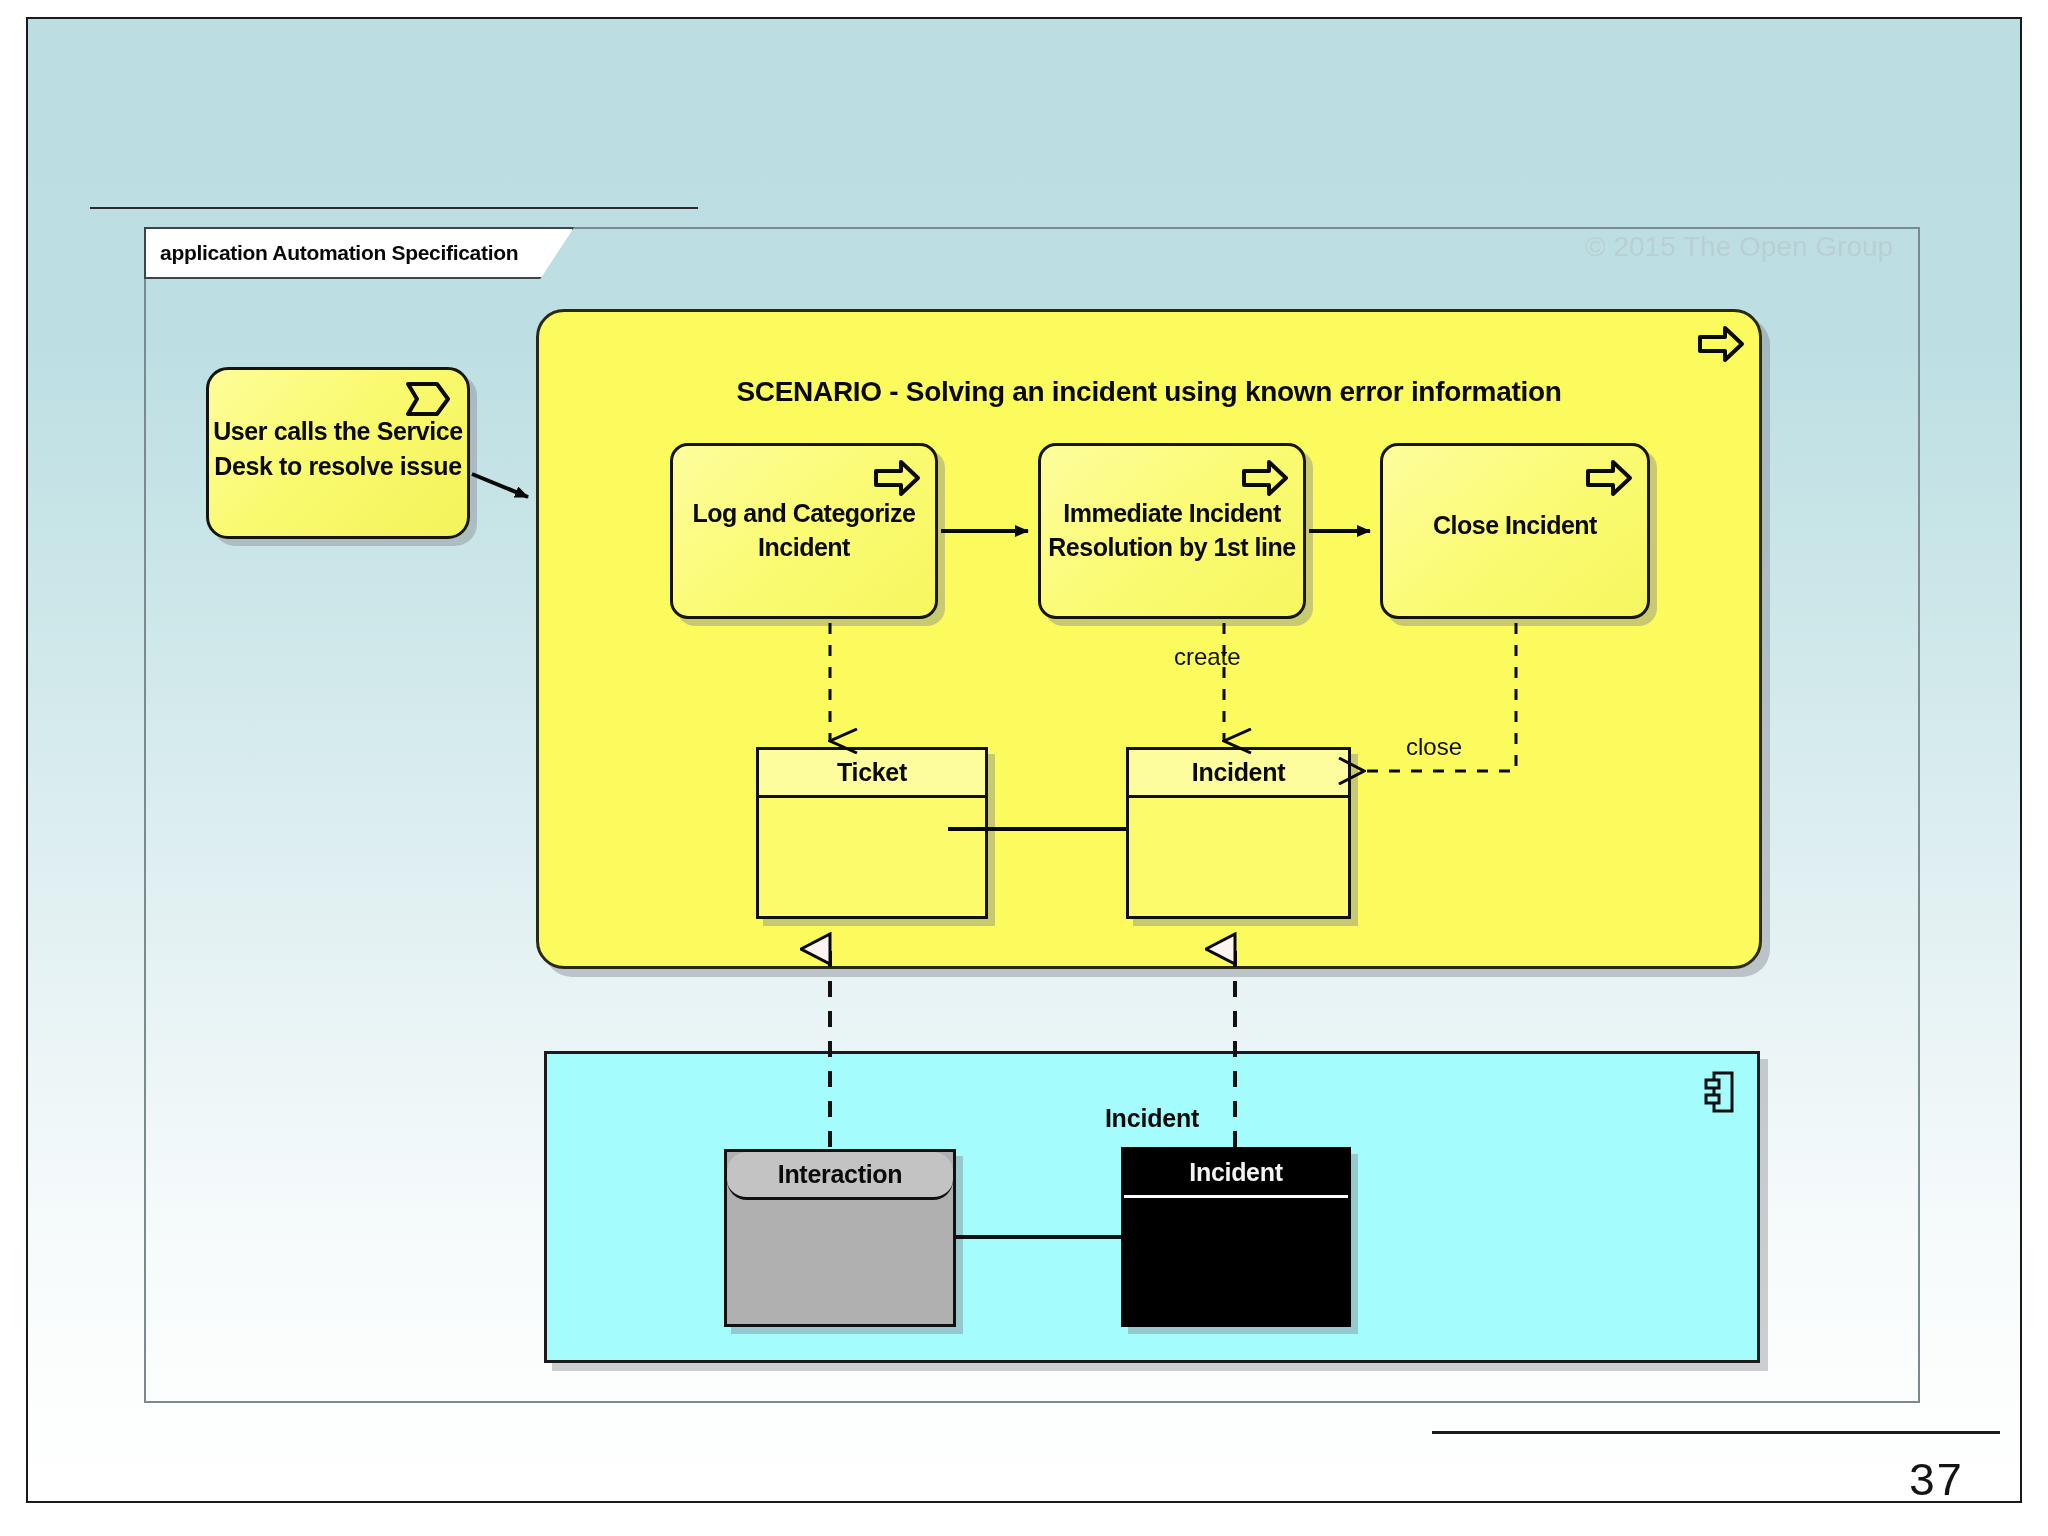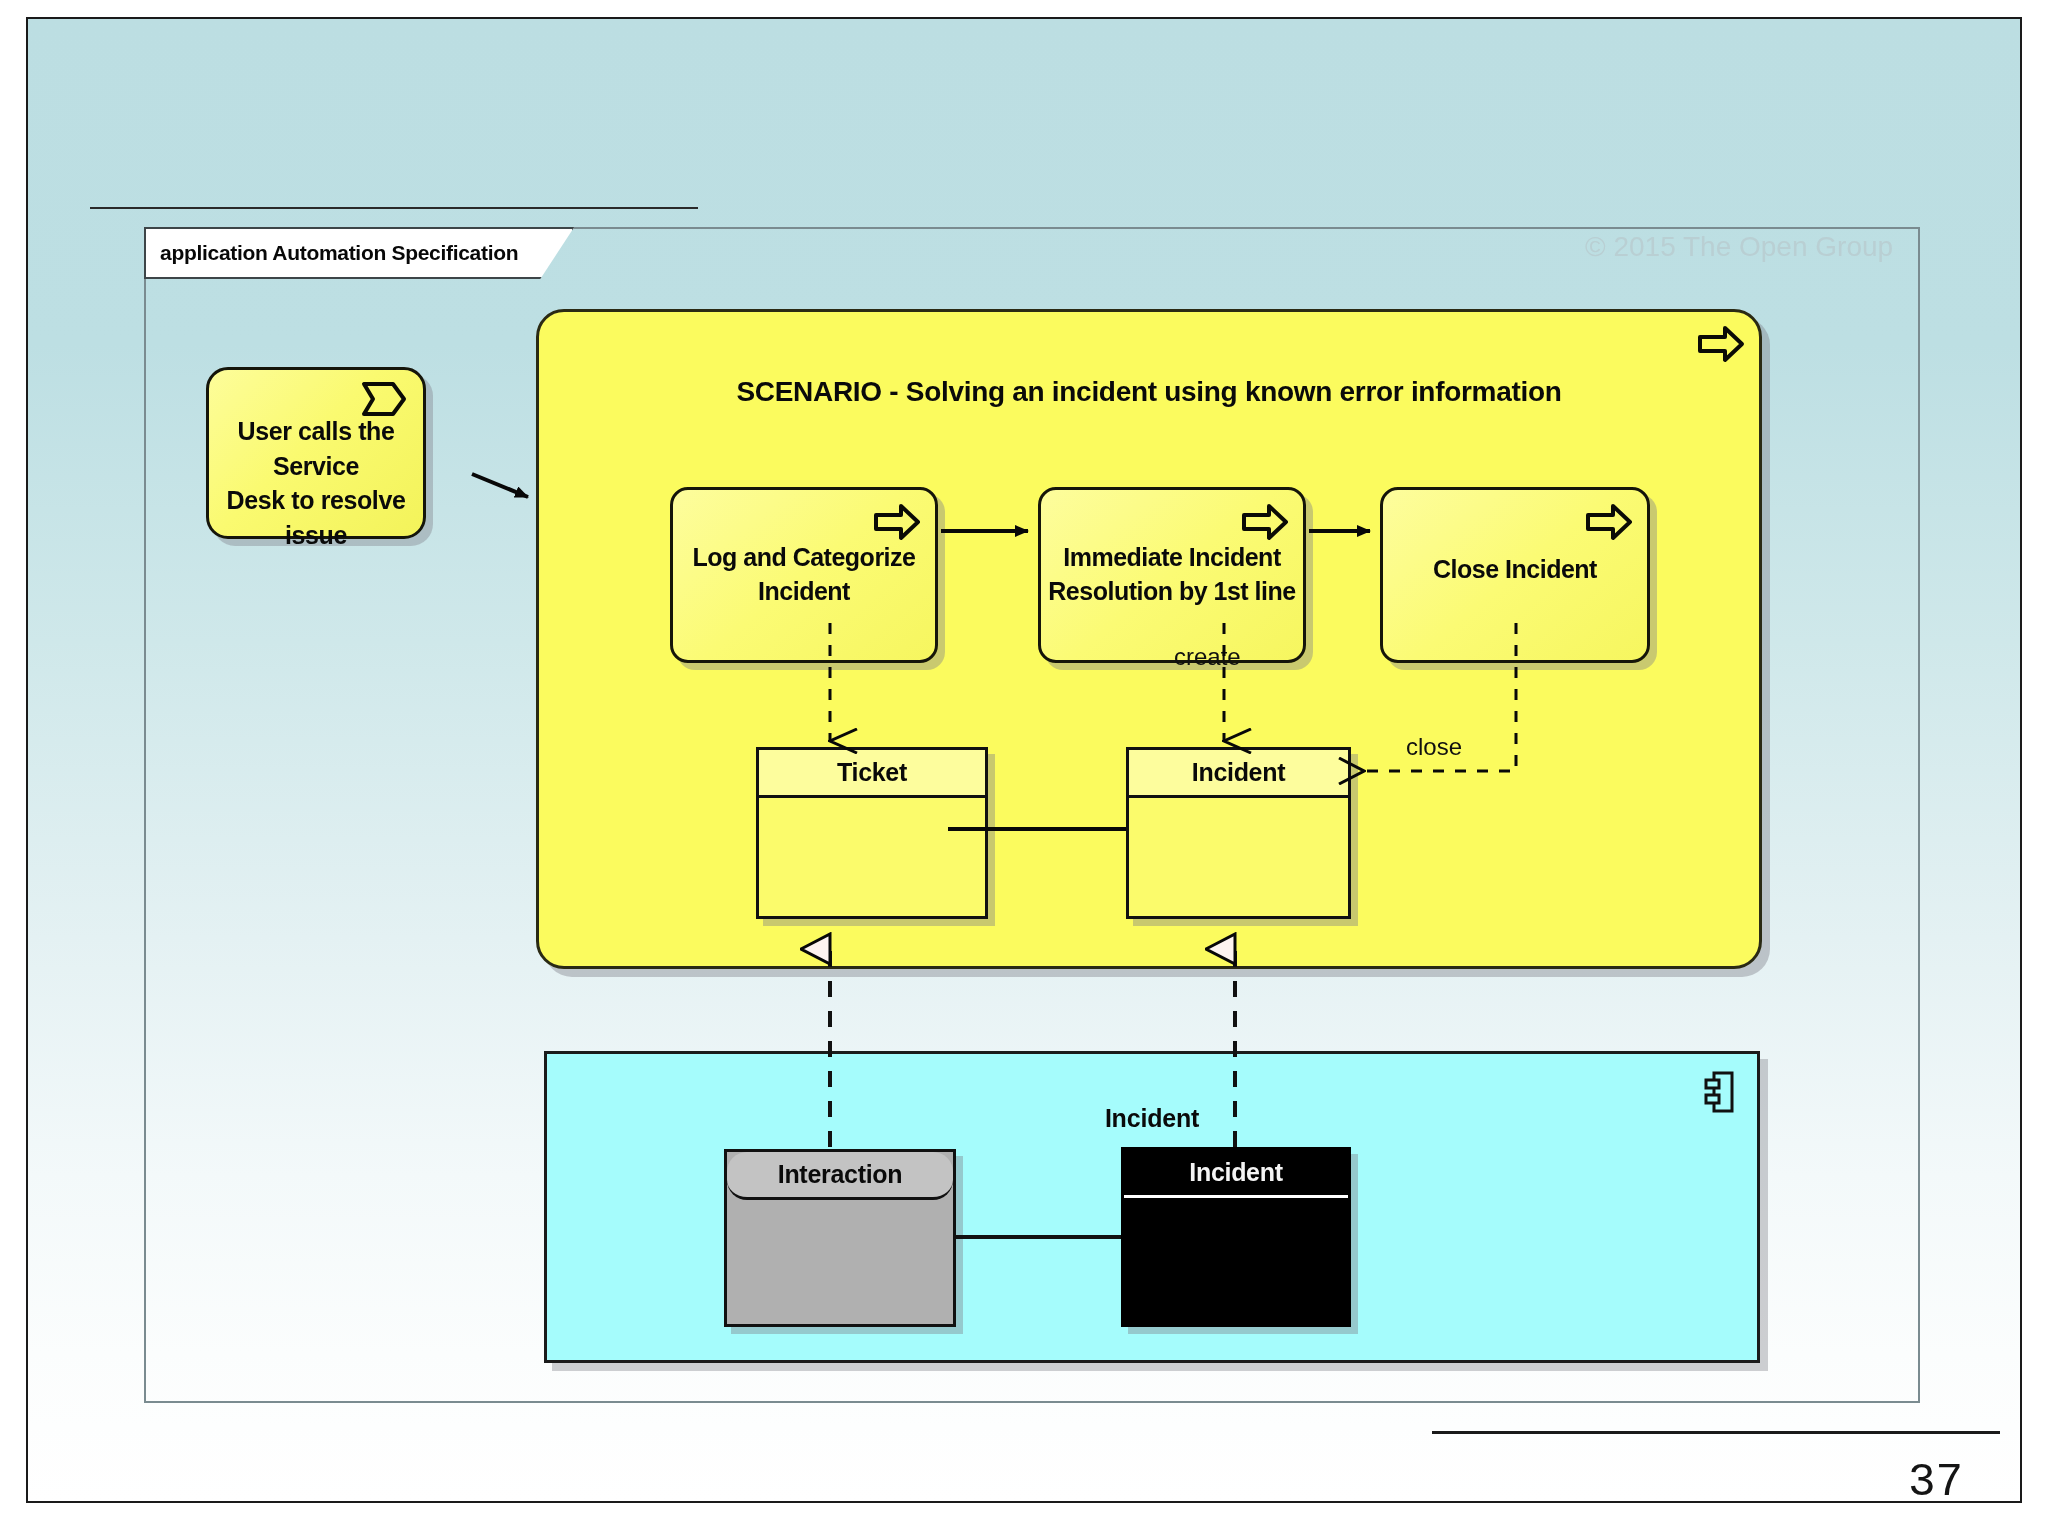--- a/index.html
+++ b/index.html
@@ -90,21 +90,21 @@
     color: #b9cfd3;
     white-space: nowrap;
     font-family: "Liberation Sans", sans-serif;
   }
 
   
   #event-node {
     position: absolute;
     left: 178px;
     top: 348px;
-    width: 220px;
+    width: 264px;
     height: 172px;
     background: linear-gradient(135deg,#fdfd9a 0%, #fafa70 45%, #f3f35a 100%);
     border: 3px solid #15150a;
     border-radius: 22px;
     box-sizing: border-box;
     box-shadow: 7px 7px 0 rgba(130,130,140,0.40);
   }
   #event-node .node-text {
     position: absolute;
     left: 0; right: 0;
@@ -154,21 +154,20 @@
     letter-spacing: -0.3px;
   }
   
   .process-box {
     position: absolute;
     background: linear-gradient(140deg,#fdfd9d 0%, #fbfb74 50%, #f6f65f 100%);
     border: 3px solid #15150a;
     border-radius: 18px;
     box-sizing: border-box;
     box-shadow: 7px 7px 0 rgba(128,128,138,0.40);
-    margin-top: 44px;
   }
   .process-box .node-text {
     position: absolute;
     left: 4px; right: 4px;
     top: 50px;
     text-align: center;
     font-size: 25px;
     font-weight: bold;
     color: #0a0a0a;
     line-height: 1.36;

